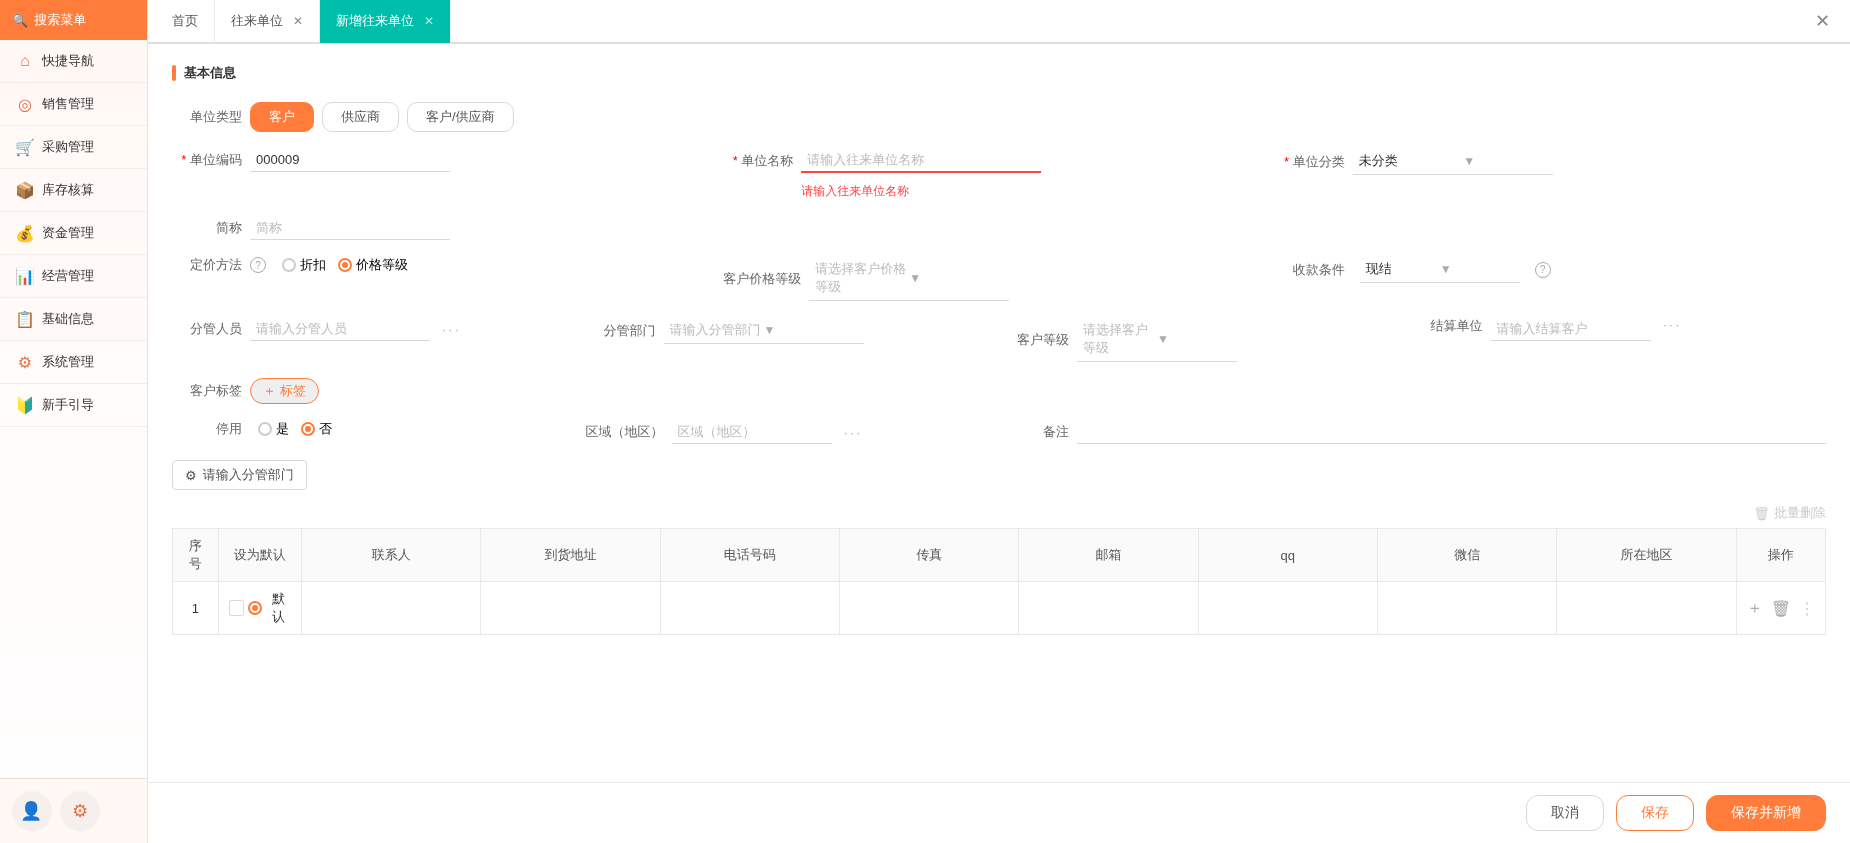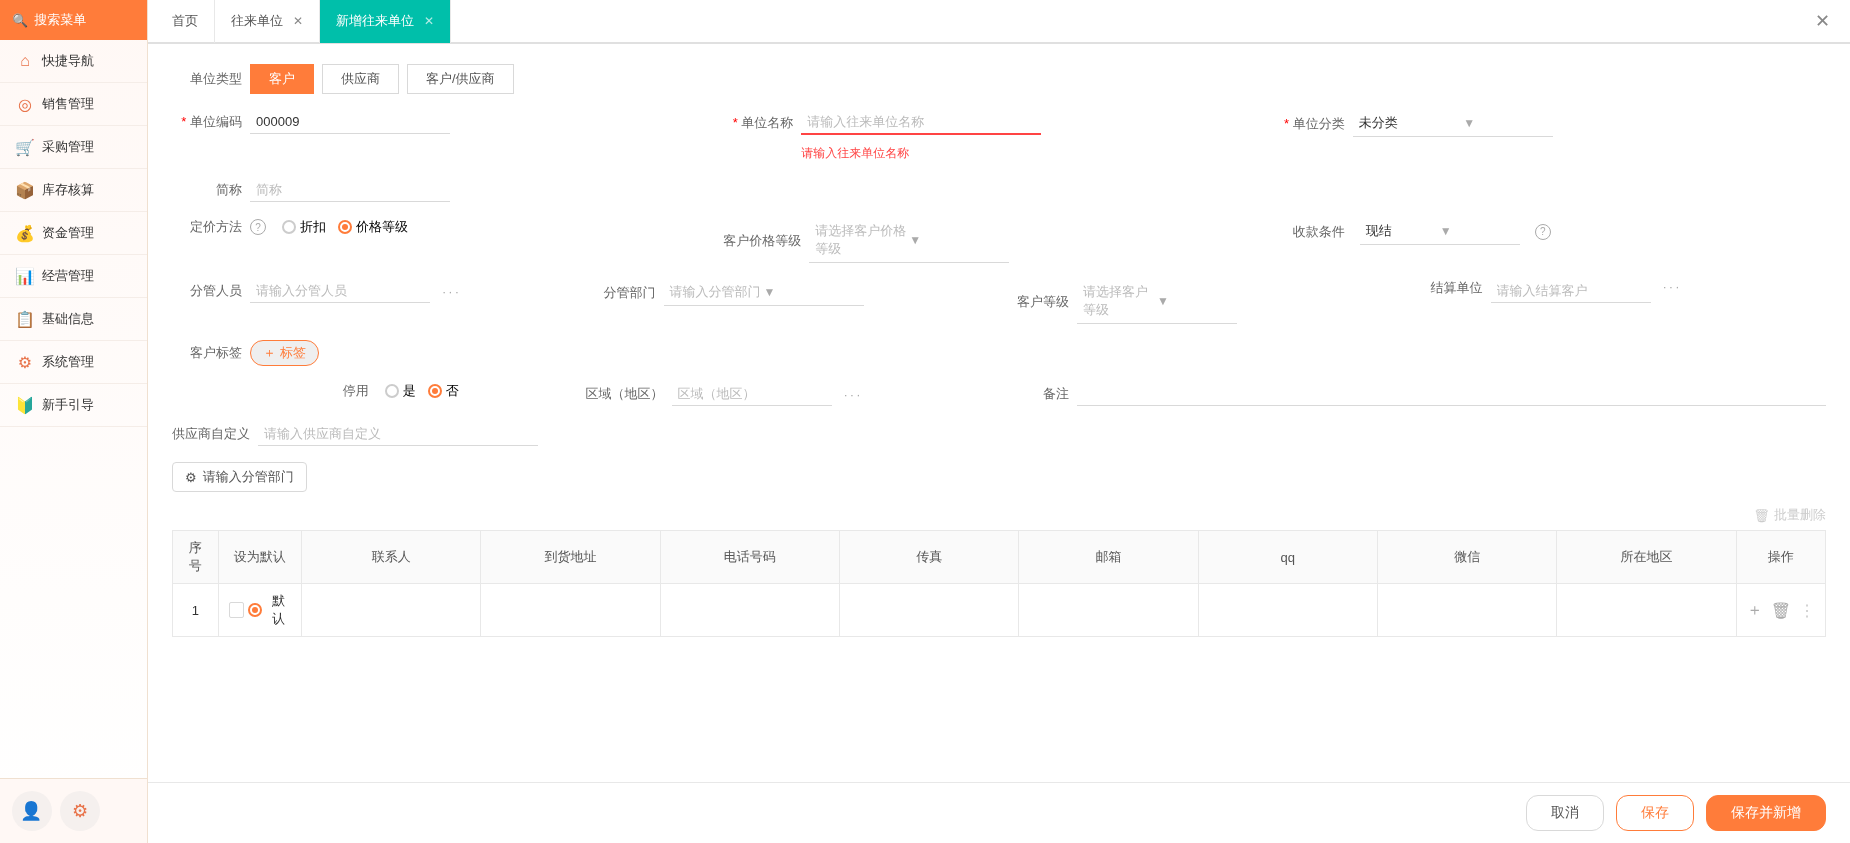--- a/index.html
+++ b/index.html
@@ -157,21 +157,21 @@
     .error-text { color: #ff4444; font-size: 12px; display: block; margin-top: 2px; margin-left: 78px; }
 
     
     .unit-type-group {
       display: flex;
       gap: 8px;
     }
     .unit-btn {
       padding: 5px 18px;
       border: 1px solid #d9d9d9;
-      border-radius: 0;
+      border-radius: 10px;
       cursor: pointer;
       background: #fff;
       color: #555;
       font-size: 13px;
       text-align: center;
     }
     .unit-btn.active {
       background: #ff7c3a;
       color: white;
       border-color: #ff7c3a;
@@ -354,20 +354,24 @@
     <div class="tab active">
       <span>新增往来单位</span>
       <span class="close-icon">✕</span>
     </div>
     <div class="tab-close-main">✕</div>
   </div>
 
   <div class="content">
 
     
+    <div class="section-header">
+      <span class="section-icon"></span>
+      <span>基本信息</span>
+    </div>
 
     
     <div class="form-row">
       <div class="form-group">
         <span class="form-label">单位类型</span>
         <div class="unit-type-group">
           <button class="unit-btn active">客户</button>
           <button class="unit-btn">供应商</button>
           <button class="unit-btn">客户/供应商</button>
         </div>
@@ -473,21 +477,21 @@
         <span class="form-label">客户标签</span>
         <button class="tag-btn">
           <span>＋</span>
           <span>标签</span>
         </button>
       </div>
     </div>
 
     
     <div class="form-row">
-      <div class="form-group" style="min-width:280px; flex:1;justify-content:center;">
+      <div class="form-group" style="min-width:280px; flex:1;">
         <span class="form-label">停用</span>
         <div class="radio-group">
           <div class="radio-item">
             <div class="radio-outer"></div>
             <span>是</span>
           </div>
           <div class="radio-item">
             <div class="radio-outer checked">
               <div class="radio-inner"></div>
             </div>
@@ -500,26 +504,20 @@
         <input type="text" class="form-control" placeholder="区域（地区）" style="max-width: 160px;">
         <span class="more-btn">···</span>
       </div>
       <div class="form-group" style="min-width:300px; flex:2;">
         <span class="form-label">备注</span>
         <input type="text" class="form-control" placeholder="" style="flex: 1 1 0%;">
       </div>
     </div>
 
     
-    <div class="form-row">
-      <div class="form-group" style="min-width:400px; flex:2;">
-        <span class="form-label">供应商自定义</span>
-        <input type="text" class="form-control" placeholder="请输入供应商自定义" style="max-width: 280px;">
-      </div>
-    </div>
 
     
     <button class="custom-settings-btn">
       <span>⚙</span>
       <span>请输入分管部门</span>
     </button>
 
     
     <div class="batch-delete">
       <span>🗑</span>

